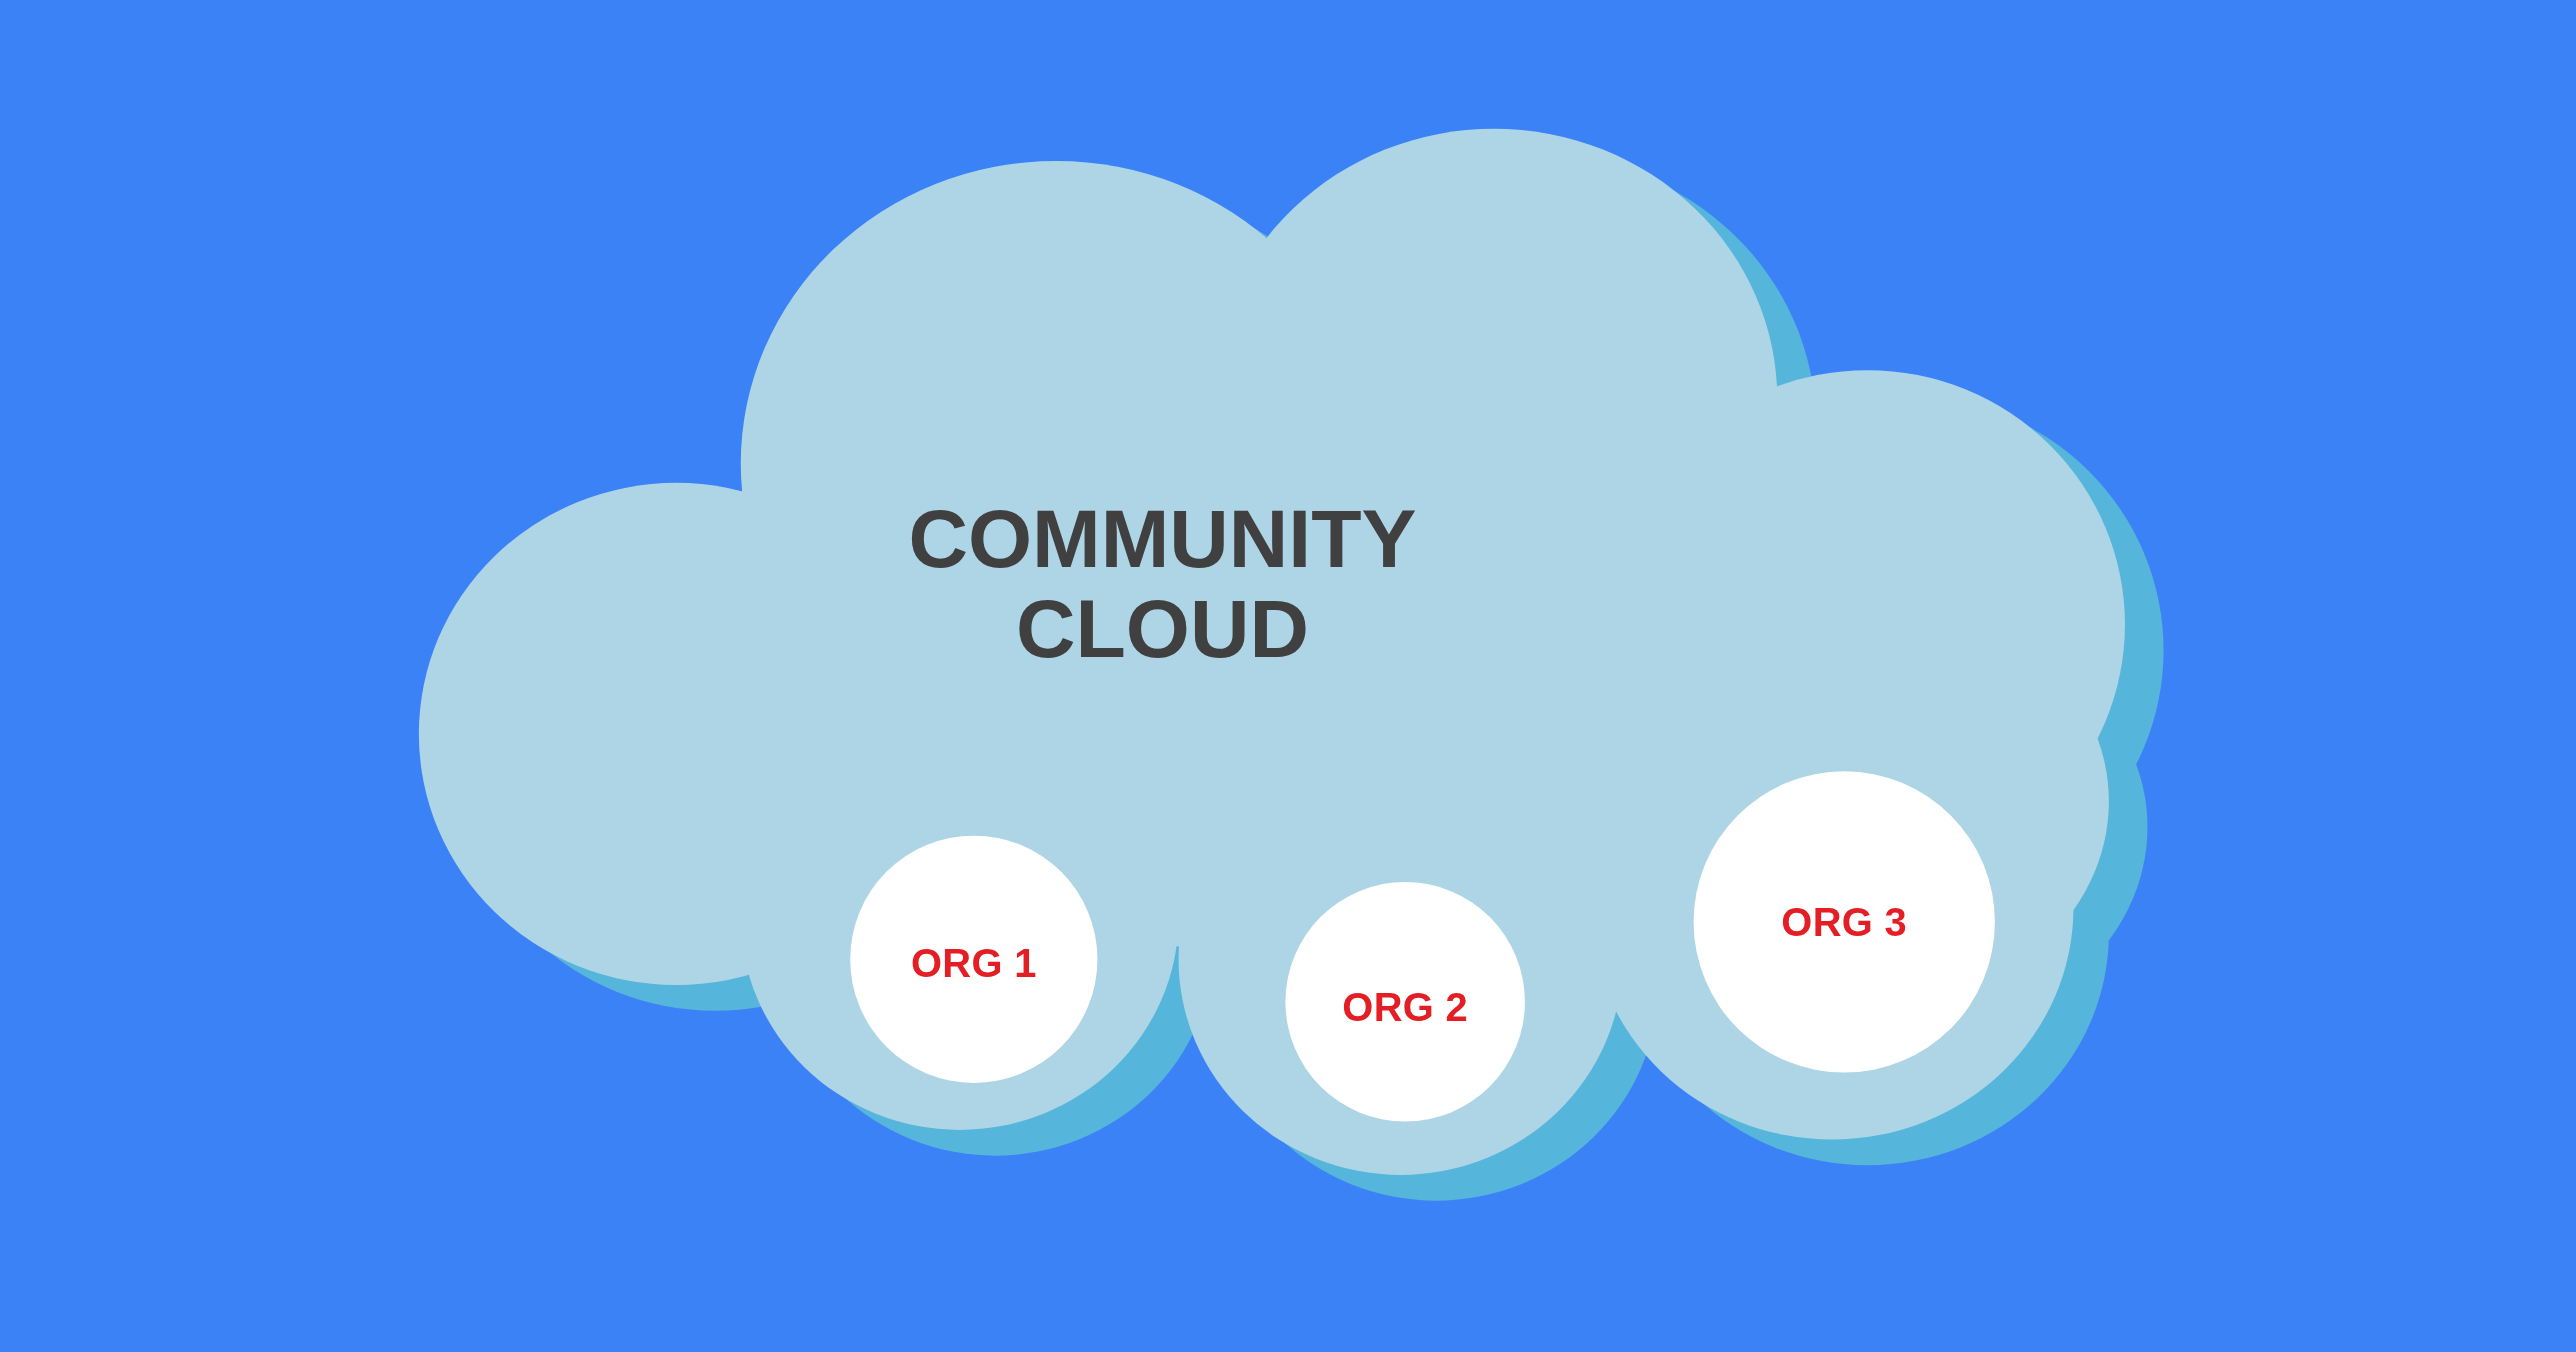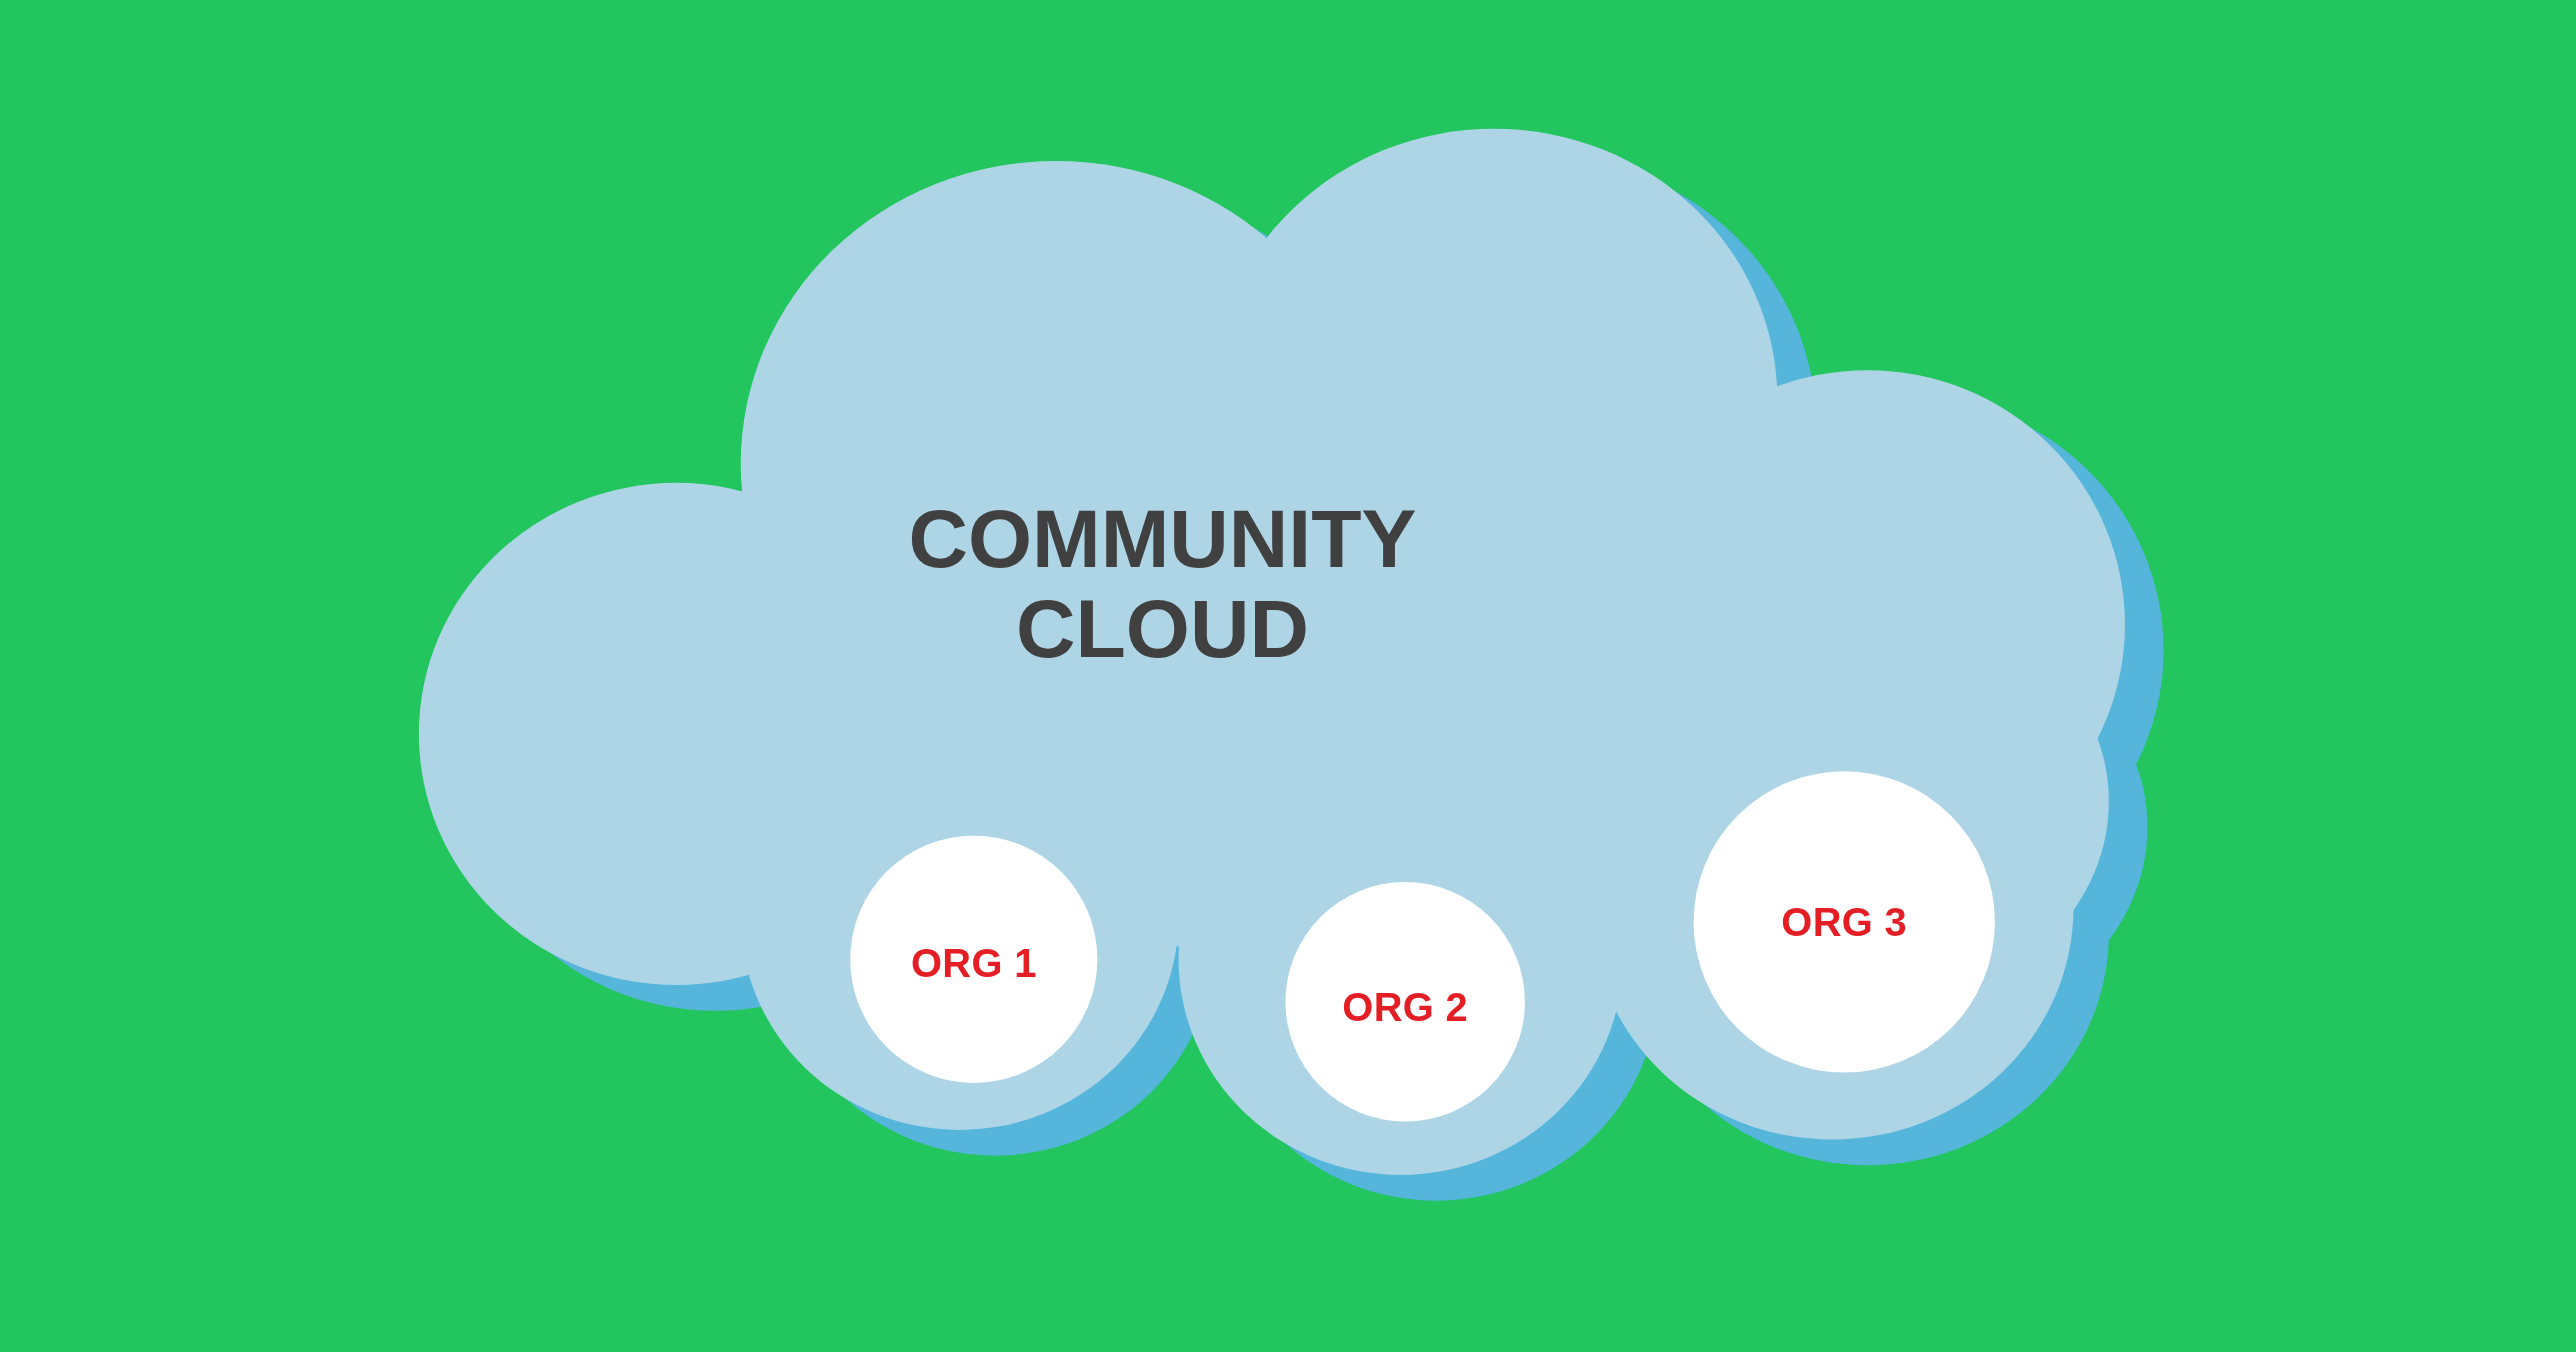--- a/index.html
+++ b/index.html
@@ -39,21 +39,21 @@
   .org-label-text {
     font-family: "Liberation Sans", sans-serif;
     font-weight: bold;
     font-size: 62px;
     letter-spacing: 0.5px;
   }
 </style>
 </head>
 <body>
 
-<div id="stage" style="background: #22c55e; width: 2576px; height: 1352px;">
+<div id="stage" style="background: #3b82f6; width: 2576px; height: 1352px;">
 
   <svg id="diagram-svg" viewBox="0 0 4000 2100" xmlns="http://www.w3.org/2000/svg">
 
     <g fill="#55b5db">
 
       <ellipse cx="1110" cy="1180" rx="400" ry="390" fill="#55b5db"></ellipse>
 
       <ellipse cx="1700" cy="760" rx="490" ry="470" fill="#55b5db"></ellipse>
 
       <ellipse cx="2380" cy="660" rx="440" ry="420" fill="#55b5db"></ellipse>

